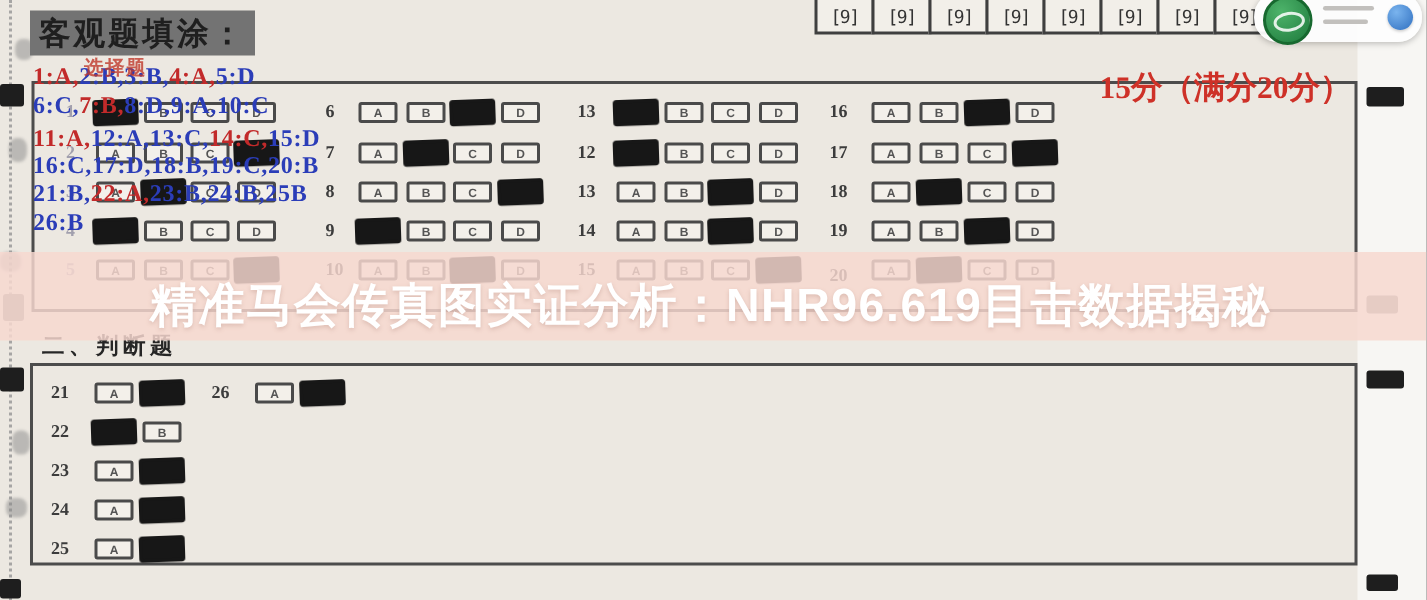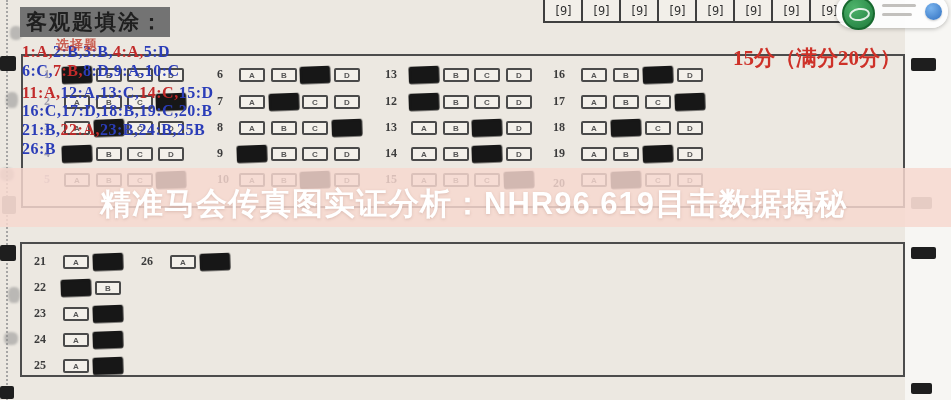--- a/index.html
+++ b/index.html
@@ -382,20 +382,21 @@
       </div>
       <div class="bubble" style="left: 645px; top: 173px;">
         <span>C</span>
       </div>
       <div class="bubble" style="left: 677px; top: 173px;">
         <span>D</span>
       </div>
     </div>
 
   <div class="score" id="score1">15分（满分20分）</div>
+  <div class="sec2-title">二、判断题</div>
   <div id="tf-grid">
       <div class="qnum" style="left: 34px; top: 254px;"><span>21</span></div>
       <div class="bubble" style="left: 63px; top: 255px;">
         <span>A</span>
       </div>
       <div class="bubble filled" style="left: 95px; top: 255px;">
         <span>B</span>
       </div>
       <div class="qnum" style="left: 34px; top: 280px;"><span>22</span></div>
       <div class="bubble filled" style="left: 63px; top: 281px;">

